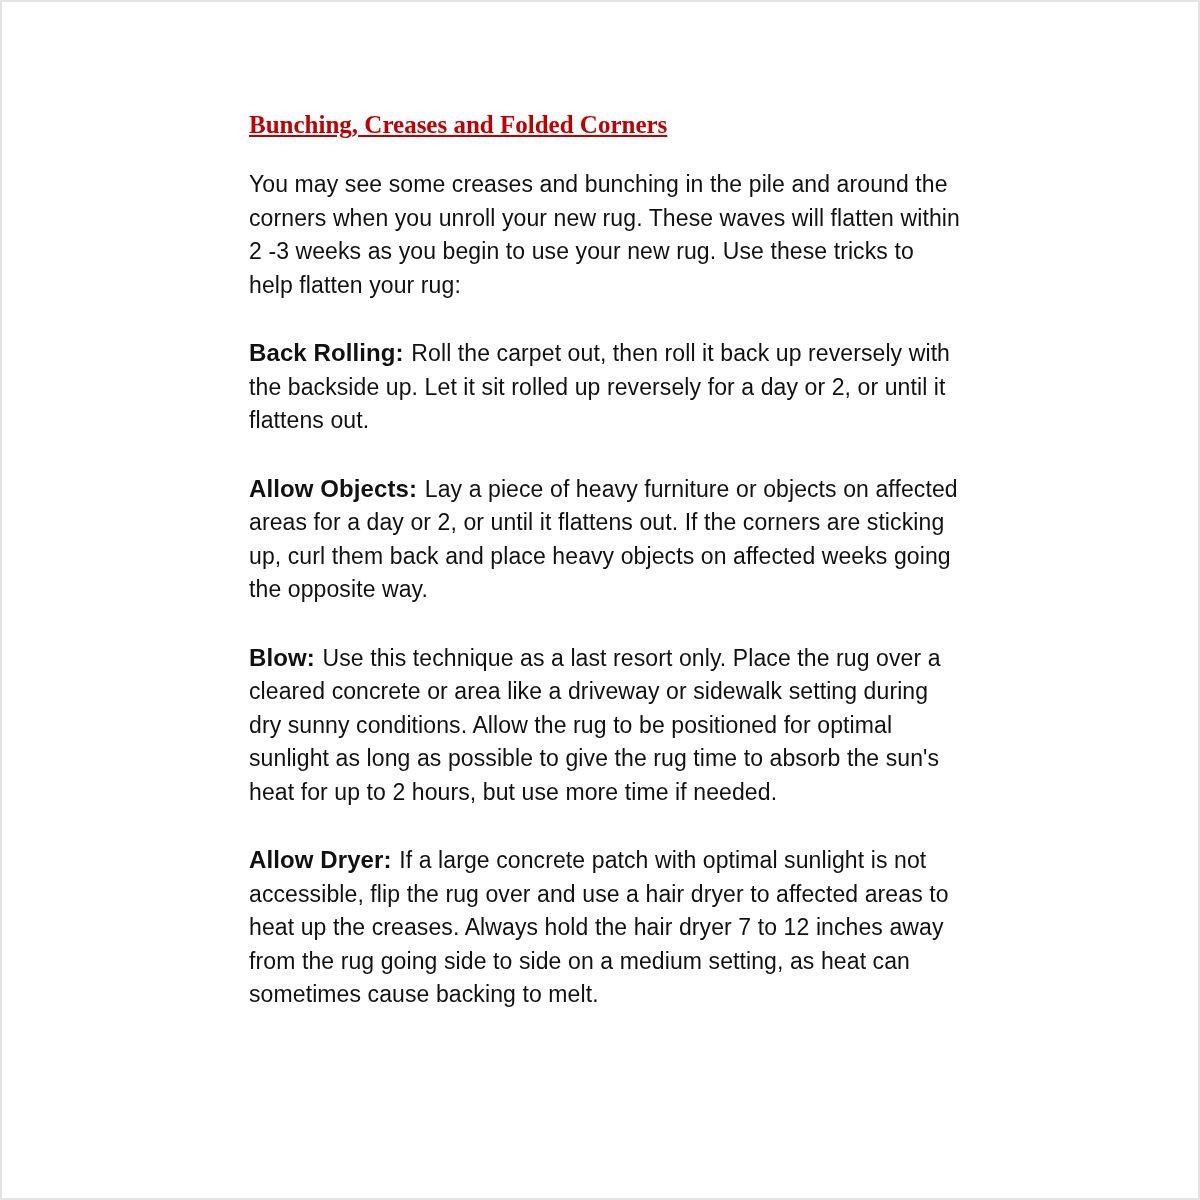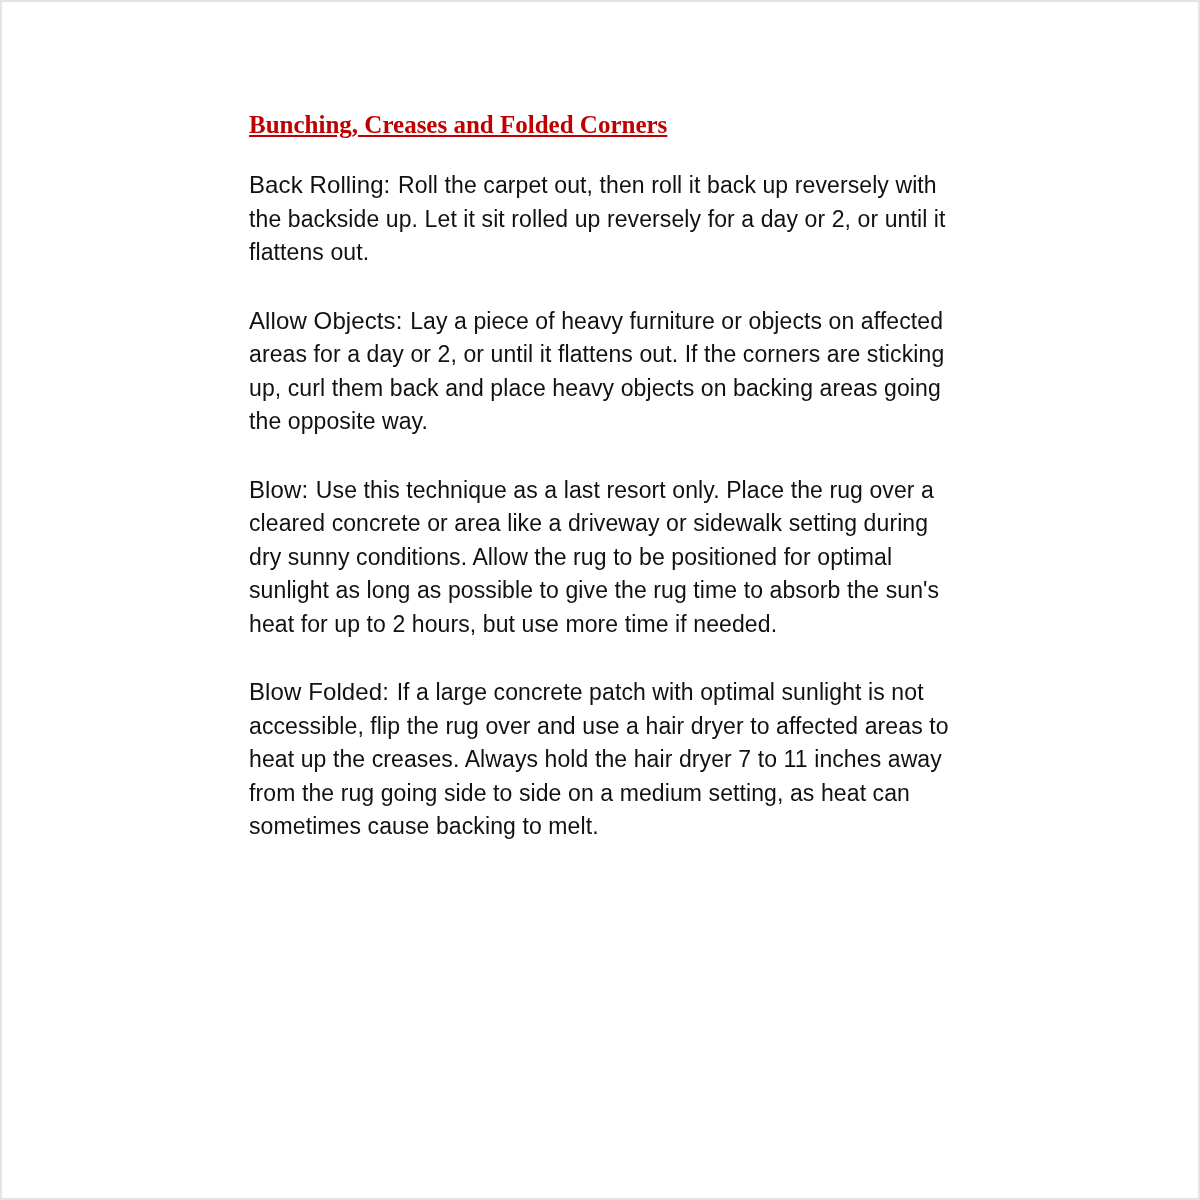--- a/index.html
+++ b/index.html
@@ -33,44 +33,45 @@
     text-decoration: underline;
     margin: 0 0 28px 0;
   }
   .doc-paragraph {
     font-size: 23px;
     line-height: 33.5px;
     margin: 0 0 34px 0;
     letter-spacing: 0.1px;
   }
   .section-label {
-    font-weight: 400;
+    font-weight: 700;
     font-size: 24px;
     margin-right: 0.32em;
   }
 </style>
 </head>
 <body>
 
 <div class="canvas">
   <div class="doc">
 
     <h1 class="doc-heading">Bunching, Creases and Folded Corners</h1>
 
+    <p class="doc-paragraph">You may see some creases and bunching in the pile and around the corners when you unroll your new rug. These waves will flatten within 2 -3 weeks as you begin to use your new rug. Use these tricks to help flatten your rug:</p>
 
     <p class="doc-paragraph">
       <strong class="section-label">Back Rolling:</strong><span>Roll the carpet out, then roll it back up reversely with the backside up. Let it sit rolled up reversely for a day or 2, or until it flattens out.</span>
     </p>
 
     <p class="doc-paragraph">
-      <strong class="section-label">Allow Objects:</strong><span>Lay a piece of heavy furniture or objects on affected areas for a day or 2, or until it flattens out. If the corners are sticking up, curl them back and place heavy objects on backing areas going the opposite way.</span>
+      <strong class="section-label">Allow Objects:</strong><span>Lay a piece of heavy furniture or objects on affected areas for a day or 2, or until it flattens out. If the corners are sticking up, curl them back and place heavy objects on affected weeks going the opposite way.</span>
     </p>
 
     <p class="doc-paragraph">
       <strong class="section-label">Blow:</strong><span>Use this technique as a last resort only. Place the rug over a cleared concrete or area like a driveway or sidewalk setting during dry sunny conditions. Allow the rug to be positioned for optimal sunlight as long as possible to give the rug time to absorb the sun's heat for up to 2 hours, but use more time if needed.</span>
     </p>
 
     <p class="doc-paragraph">
-      <strong class="section-label">Blow Folded:</strong><span>If a large concrete patch with optimal sunlight is not accessible, flip the rug over and use a hair dryer to affected areas to heat up the creases. Always hold the hair dryer 7 to 11 inches away from the rug going side to side on a medium setting, as heat can sometimes cause backing to melt.</span>
+      <strong class="section-label">Allow Dryer:</strong><span>If a large concrete patch with optimal sunlight is not accessible, flip the rug over and use a hair dryer to affected areas to heat up the creases. Always hold the hair dryer 7 to 12 inches away from the rug going side to side on a medium setting, as heat can sometimes cause backing to melt.</span>
     </p>
 
   </div>
 </div>
 
 </body></html>

